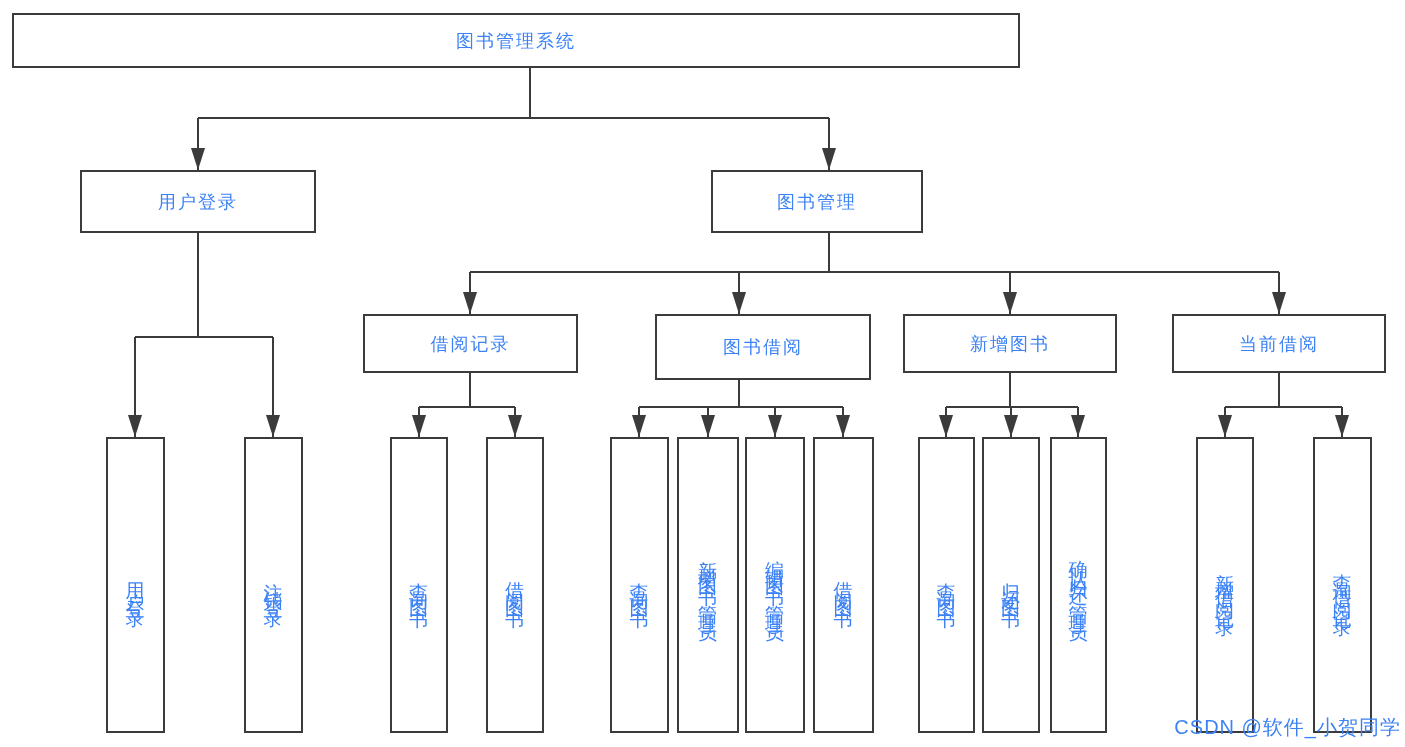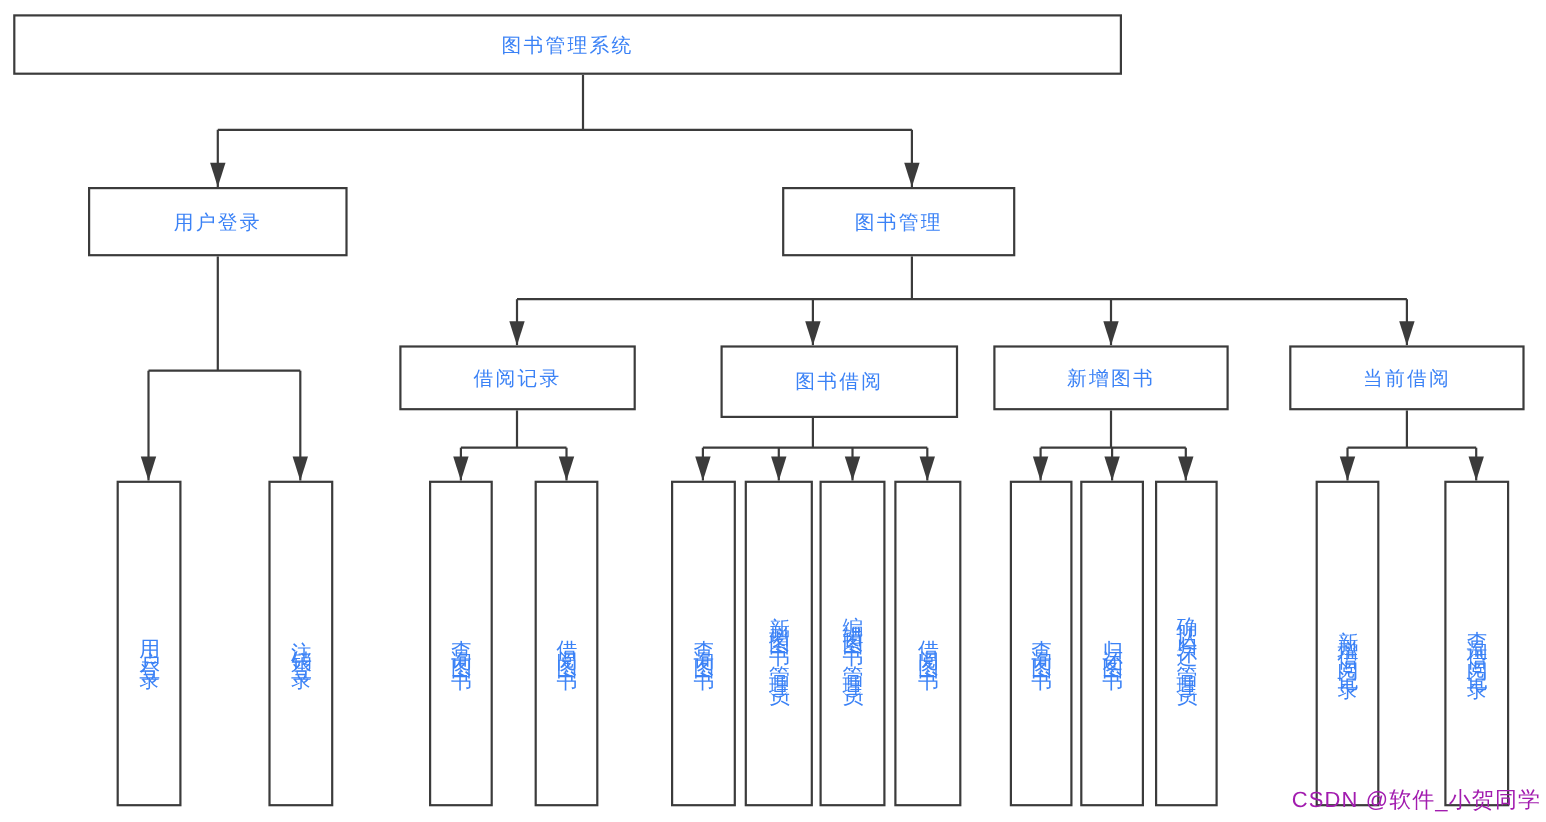--- a/index.html
+++ b/index.html
@@ -33,21 +33,21 @@
     font-size:19px;
     letter-spacing:9px;
     line-height:1;
   }
   .watermark{
     position:absolute;
     right:4px;
     bottom:6px;
     z-index:5;
     font-size:20px;
-    color:#a21caf;
+    color:#3b82f6;
     letter-spacing:1px;
     white-space:nowrap;
   }
 </style>
 </head>
 <body>
 
 <div class="canvas">
 
   <svg class="connectors" width="1405" height="747" viewBox="0 0 1405 747" xmlns="http://www.w3.org/2000/svg">

